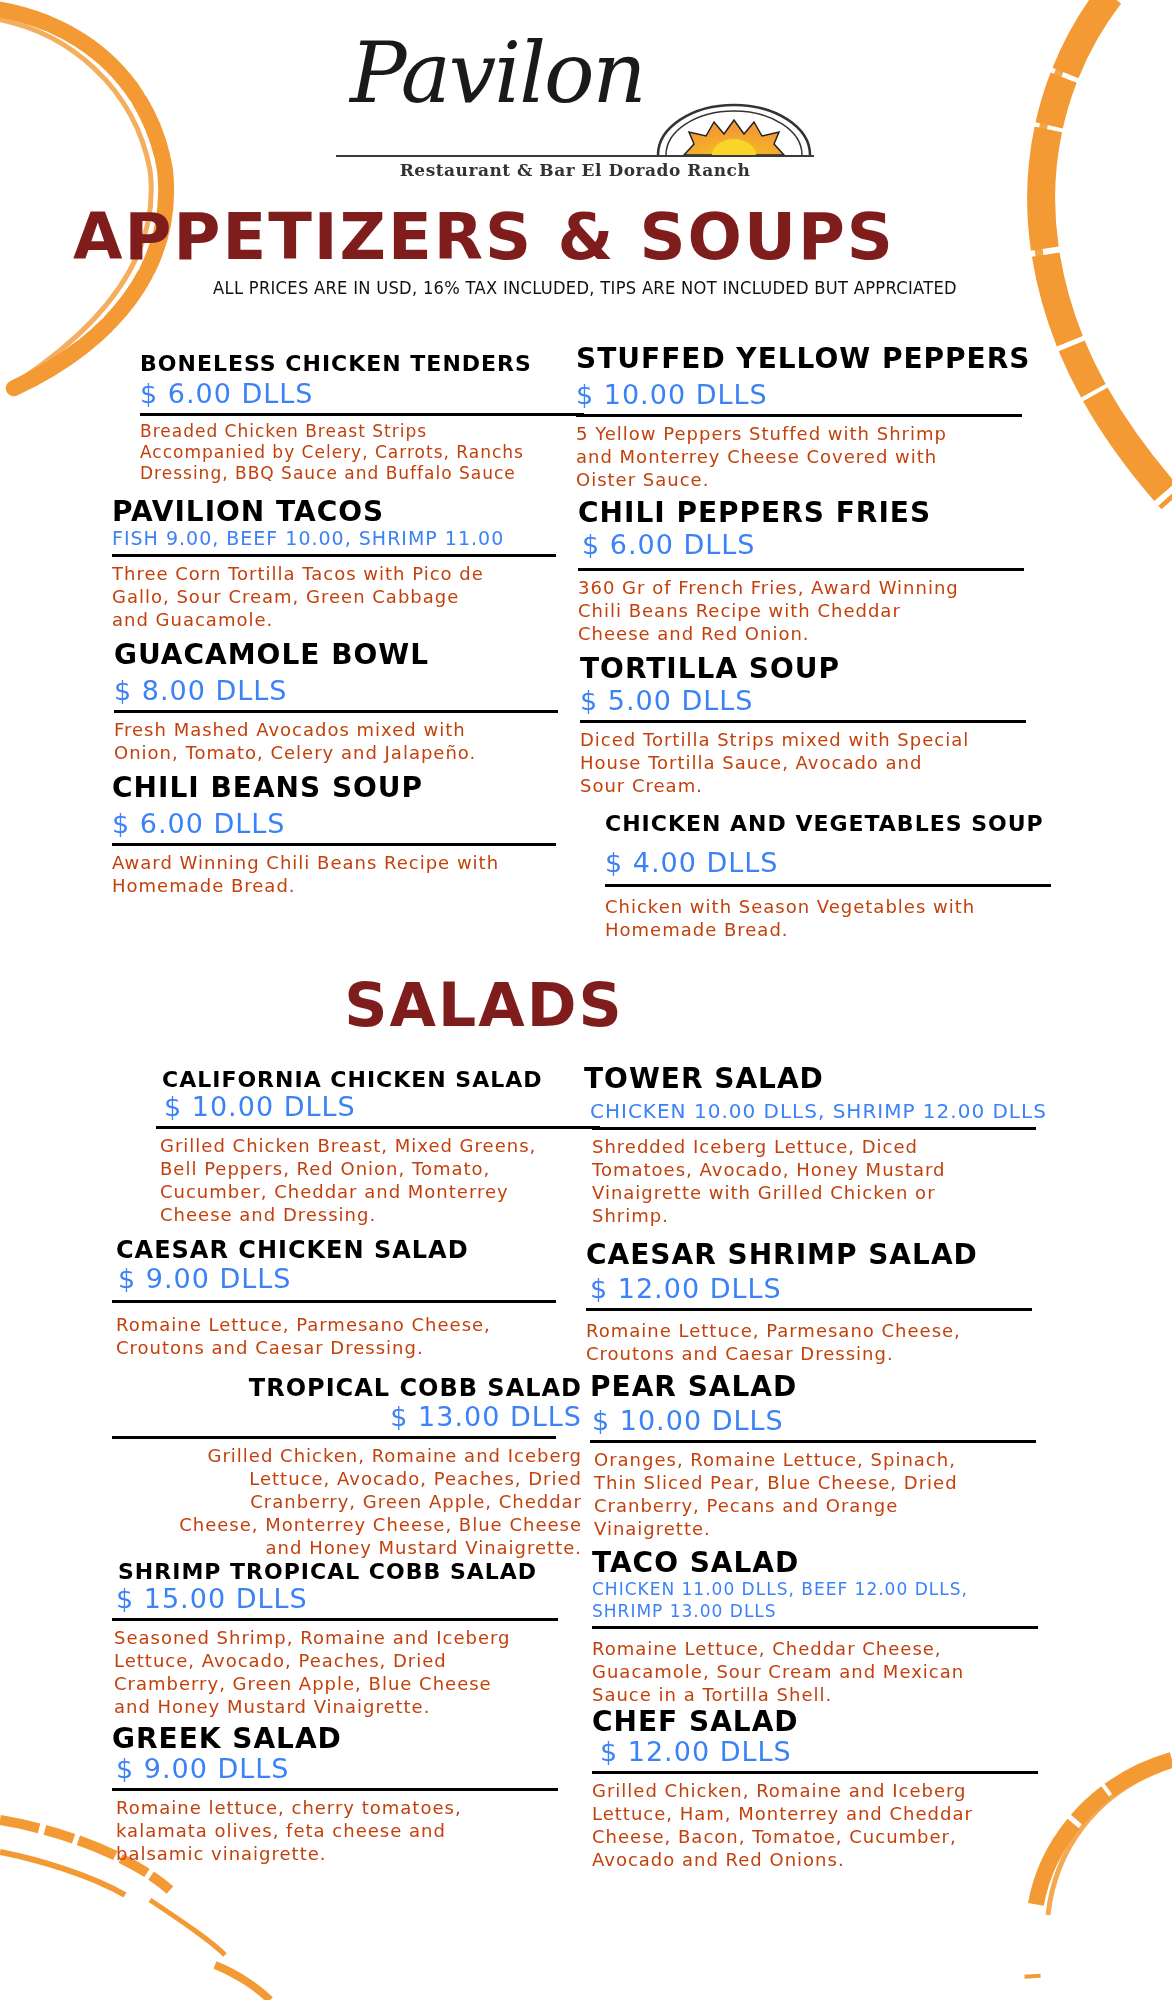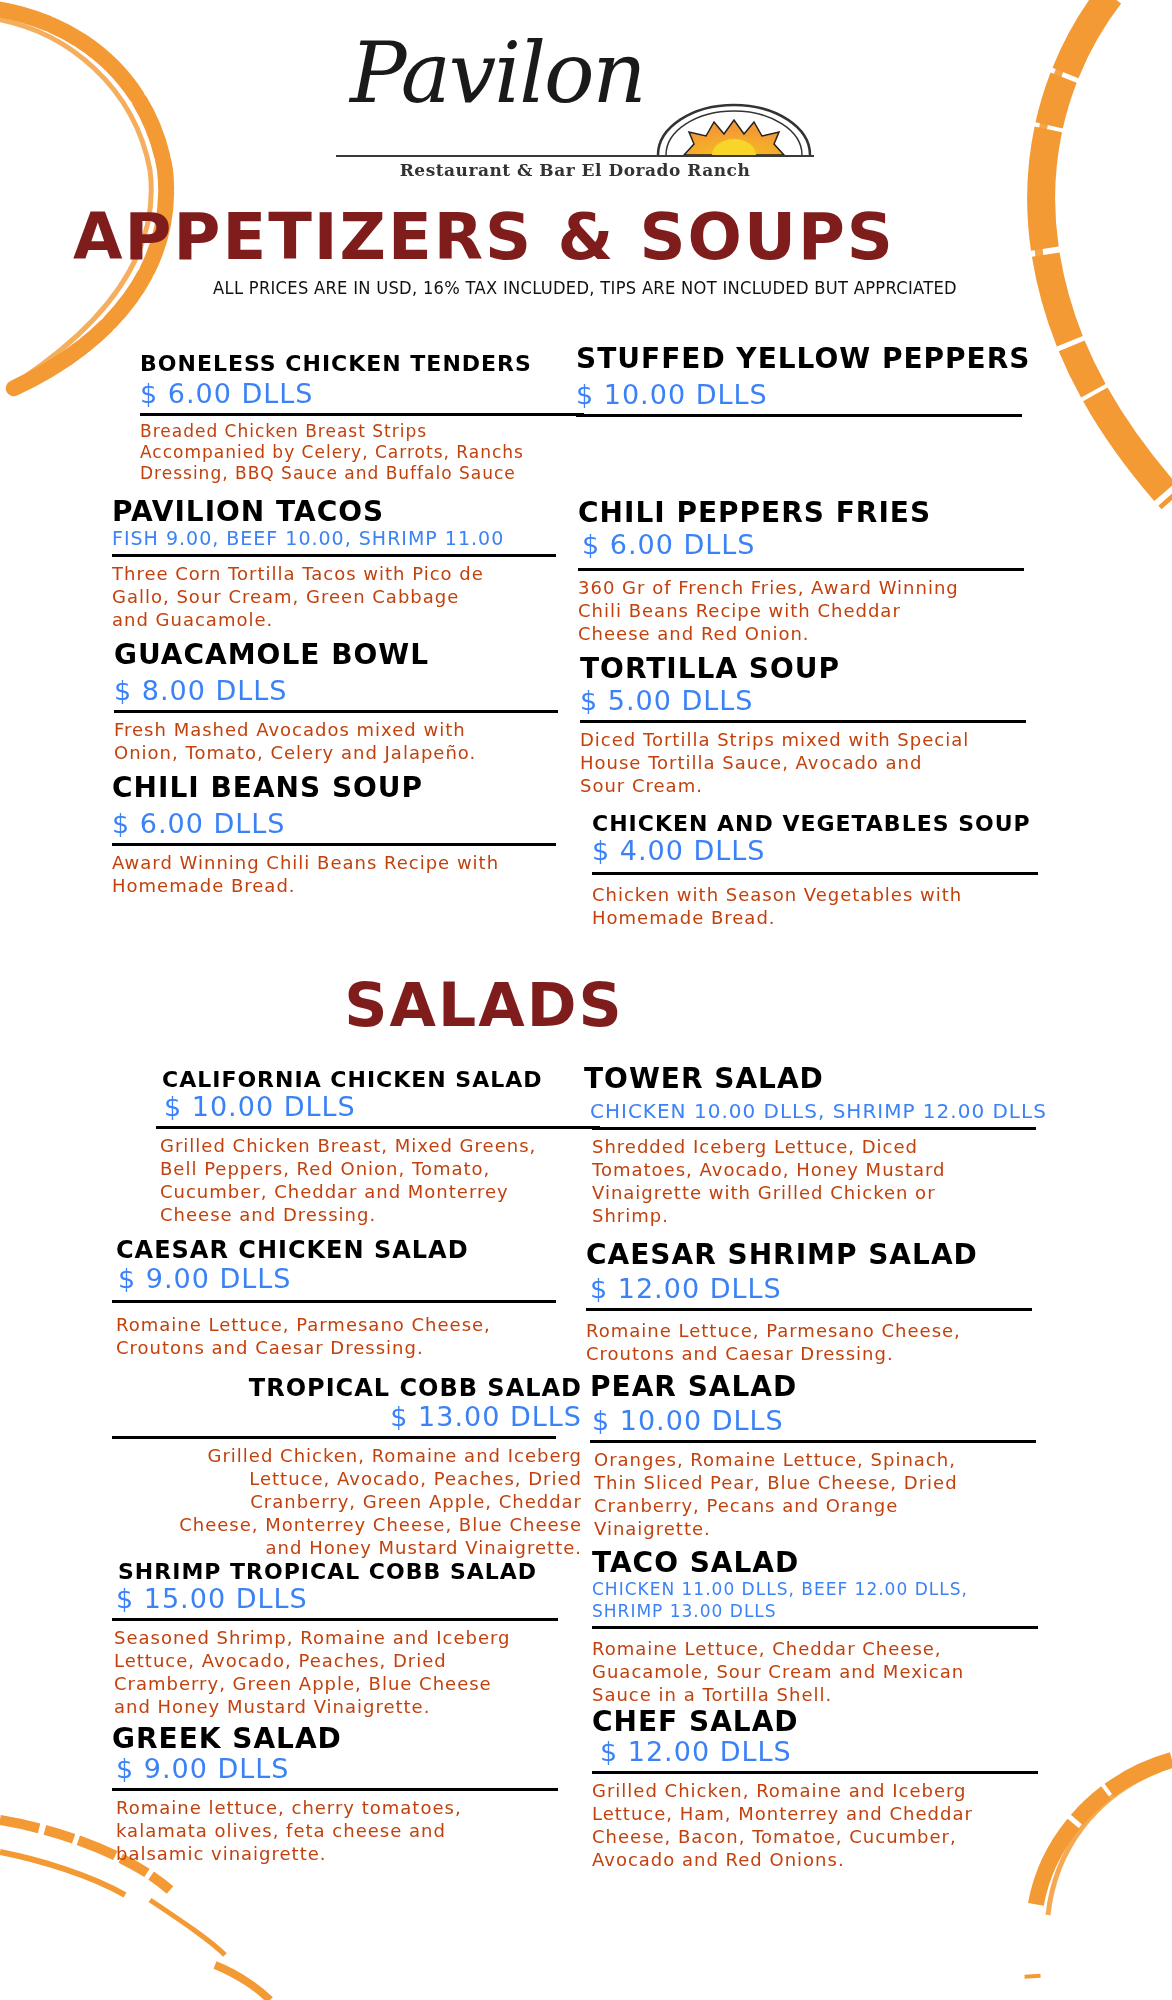--- a/index.html
+++ b/index.html
@@ -126,43 +126,46 @@
   <div class="item-price p28" style="margin-top:6px">$ 6.00 DLLS</div>
   <div class="item-rule"></div>
   <div class="item-desc">Award Winning Chili Beans Recipe with
 Homemade Bread.</div>
 </div>
 
 <div class="item" style="left:576px;top:344px;width:446px;">
   <div class="item-name n30">STUFFED YELLOW PEPPERS</div>
   <div class="item-price p28" style="margin-top:6px">$ 10.00 DLLS</div>
   <div class="item-rule"></div>
+  <div class="item-desc">5 Yellow Peppers Stuffed with Shrimp
+and Monterrey Cheese Covered with
+Oister Sauce.</div>
 </div>
 
 <div class="item" style="left:578px;top:498px;width:446px;">
   <div class="item-name n30">CHILI PEPPERS FRIES</div>
   <div class="item-price p28" style="margin-top:2px;padding-left:4px">$ 6.00 DLLS</div>
   <div class="item-rule" style="margin-top:8px"></div>
   <div class="item-desc">360 Gr of French Fries, Award Winning
 Chili Beans Recipe with Cheddar
 Cheese and Red Onion.</div>
 </div>
 
 <div class="item" style="left:580px;top:654px;width:446px;">
   <div class="item-name n30">TORTILLA SOUP</div>
   <div class="item-price p28" style="margin-top:2px">$ 5.00 DLLS</div>
   <div class="item-rule"></div>
   <div class="item-desc">Diced Tortilla Strips mixed with Special
 House Tortilla Sauce, Avocado and
 Sour Cream.</div>
 </div>
 
-<div class="item" style="left:592px;top:812px;width:500px;">
+<div class="item" style="left:605px;top:812px;width:500px;">
   <div class="item-name n22">CHICKEN AND VEGETABLES SOUP</div>
-  <div class="item-price p28" style="margin-top:0">$ 4.00 DLLS</div>
+  <div class="item-price p28" style="margin-top:12px">$ 4.00 DLLS</div>
   <div class="item-rule" style="width:446px;margin-top:6px"></div>
   <div class="item-desc" style="margin-top:8px">Chicken with Season Vegetables with
 Homemade Bread.</div>
 </div>
 
 <div class="section-title title-salads">SALADS</div>
 
 <div class="item" style="left:112px;top:1068px;width:444px;margin-left:44px;">
   <div class="item-name n22" style="padding-left:6px">CALIFORNIA CHICKEN SALAD</div>
   <div class="item-price p28" style="padding-left:8px">$ 10.00 DLLS</div>

